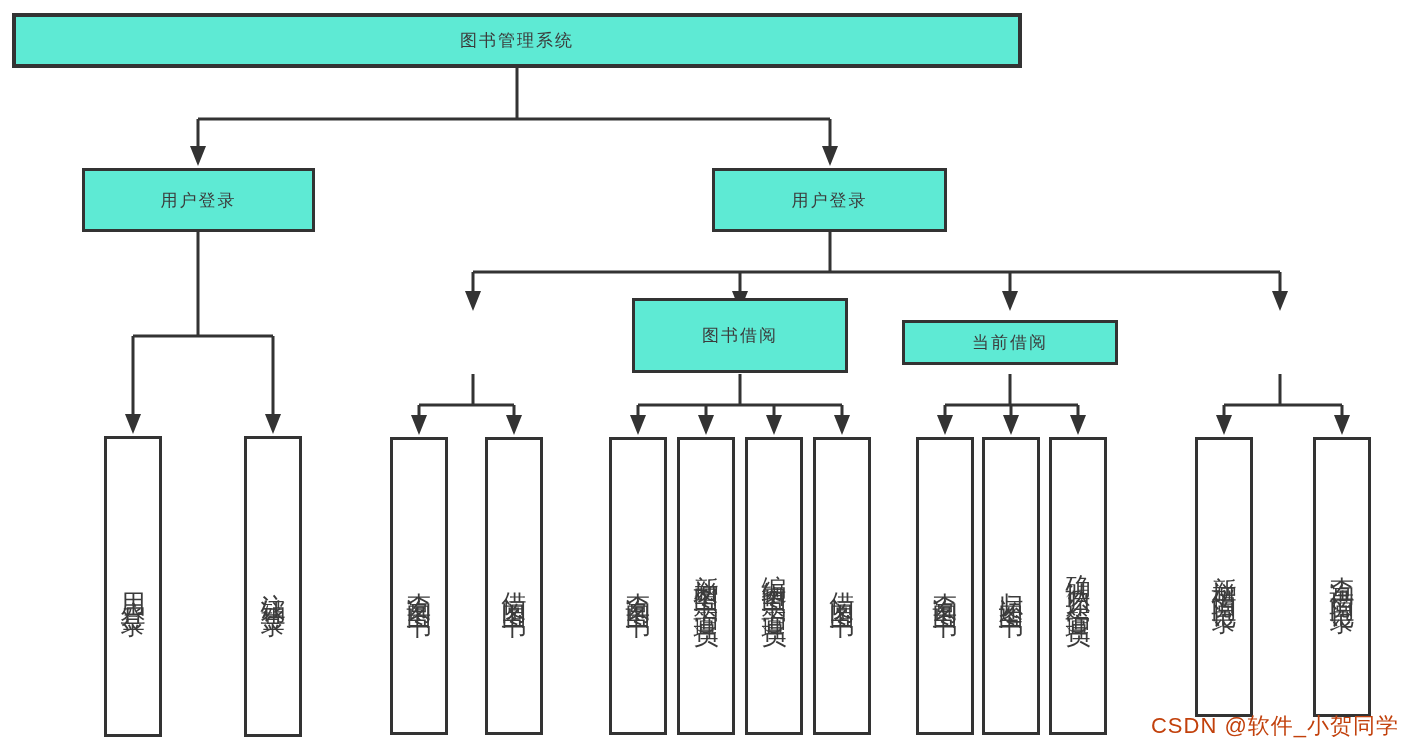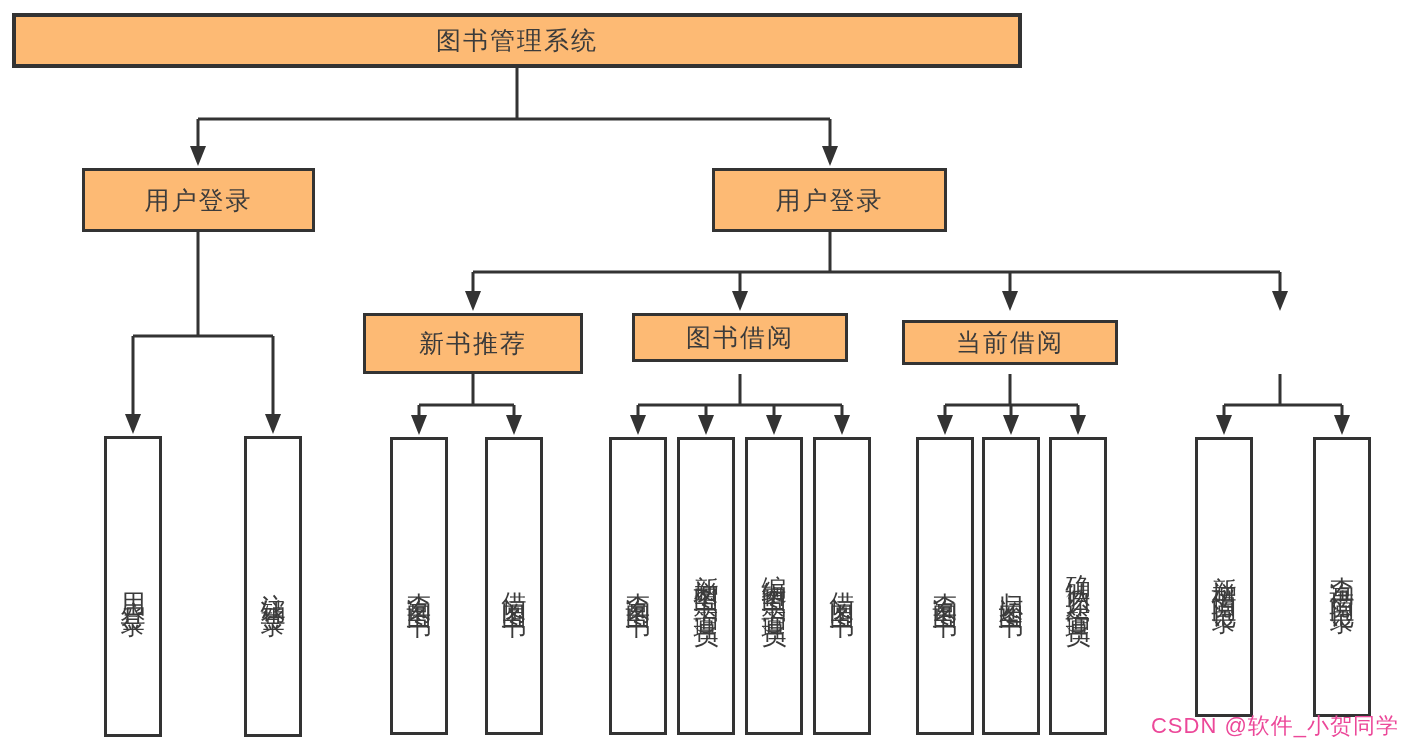--- a/index.html
+++ b/index.html
@@ -1,29 +1,29 @@
 <!DOCTYPE html>
 <html><head>
 <meta charset="utf-8">
 <style>
   html,body{margin:0;padding:0;background:#ffffff;}
   body{width:1405px;height:747px;position:relative;overflow:hidden;
        font-family:"Liberation Sans",sans-serif;color:#3b3b3b;}
   .stage{position:absolute;left:0;top:0;width:1405px;height:747px;}
   svg.wires{position:absolute;left:0;top:0;z-index:1;}
-  .node{position:absolute;z-index:2;background:#fdba74;border:3px solid #333333;
+  .node{position:absolute;z-index:2;background:#5eead4;border:3px solid #333333;
         box-sizing:border-box;display:flex;align-items:center;justify-content:center;
-        font-size:25px;letter-spacing:2px;white-space:nowrap;}
+        font-size:17px;letter-spacing:2px;white-space:nowrap;}
   .node.root{border-width:4px;}
   .vbox{position:absolute;z-index:2;background:#ffffff;border:3px solid #333333;
         box-sizing:border-box;width:58px;display:flex;align-items:center;justify-content:center;
         writing-mode:vertical-rl;text-orientation:mixed;font-size:25px;letter-spacing:7px;
         line-height:1;}
   .watermark{position:absolute;z-index:3;right:6px;bottom:6px;font-size:22px;
-             color:#ec4899;letter-spacing:1px;}
+             color:#c2410c;letter-spacing:1px;}
 </style>
 </head>
 <body>
 
 <div class="stage">
 
   <svg class="wires" width="1405" height="747" viewBox="0 0 1405 747">
     <g stroke="#333333" stroke-width="3" fill="none">
       <path d="M517 68 V119 M198 119 H830 M198 119 V148 M830 119 V148"></path>
       <path d="M198 232 V336 M133 336 H273 M133 336 V416 M273 336 V416"></path>
@@ -60,24 +60,21 @@
     <span>图书管理系统</span>
   </div>
 
   <div class="node" style="left:82px;top:168px;width:233px;height:64px">
     <span>用户登录</span>
   </div>
   <div class="node" style="left:712px;top:168px;width:235px;height:64px">
     <span>用户登录</span>
   </div>
 
-  <div class="node" style="left:363px;top:313px;width:220px;height:61px">
-    <span>新书推荐</span>
-  </div>
-  <div class="node" style="left:632px;top:313px;width:216px;height:49px">
+  <div class="node" style="left:632px;top:298px;width:216px;height:75px">
     <span>图书借阅</span>
   </div>
   <div class="node" style="left:902px;top:320px;width:216px;height:45px">
     <span>当前借阅</span>
   </div>
 
   <div class="vbox" style="left:104px;top:436px;height:301px">
     <span>用户登录</span>
   </div>
   <div class="vbox" style="left:244px;top:436px;height:301px">

